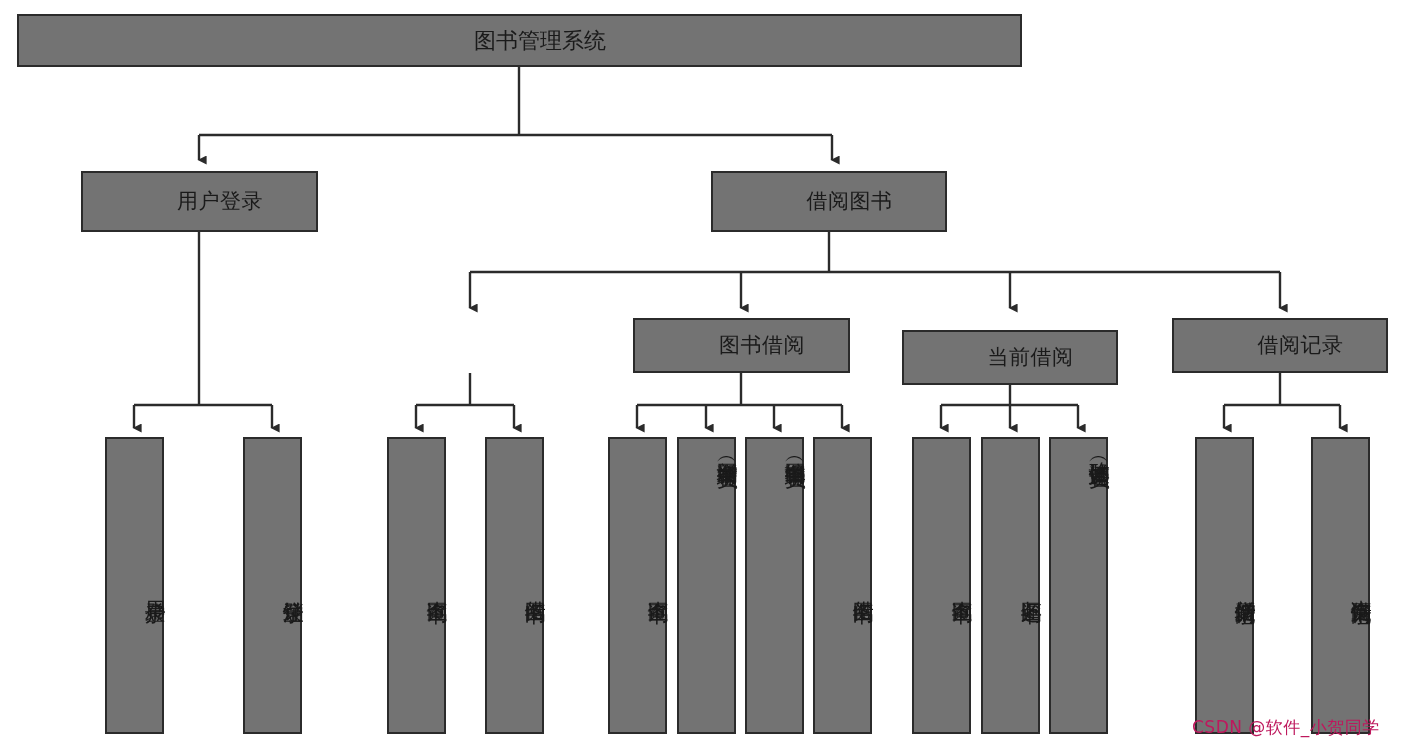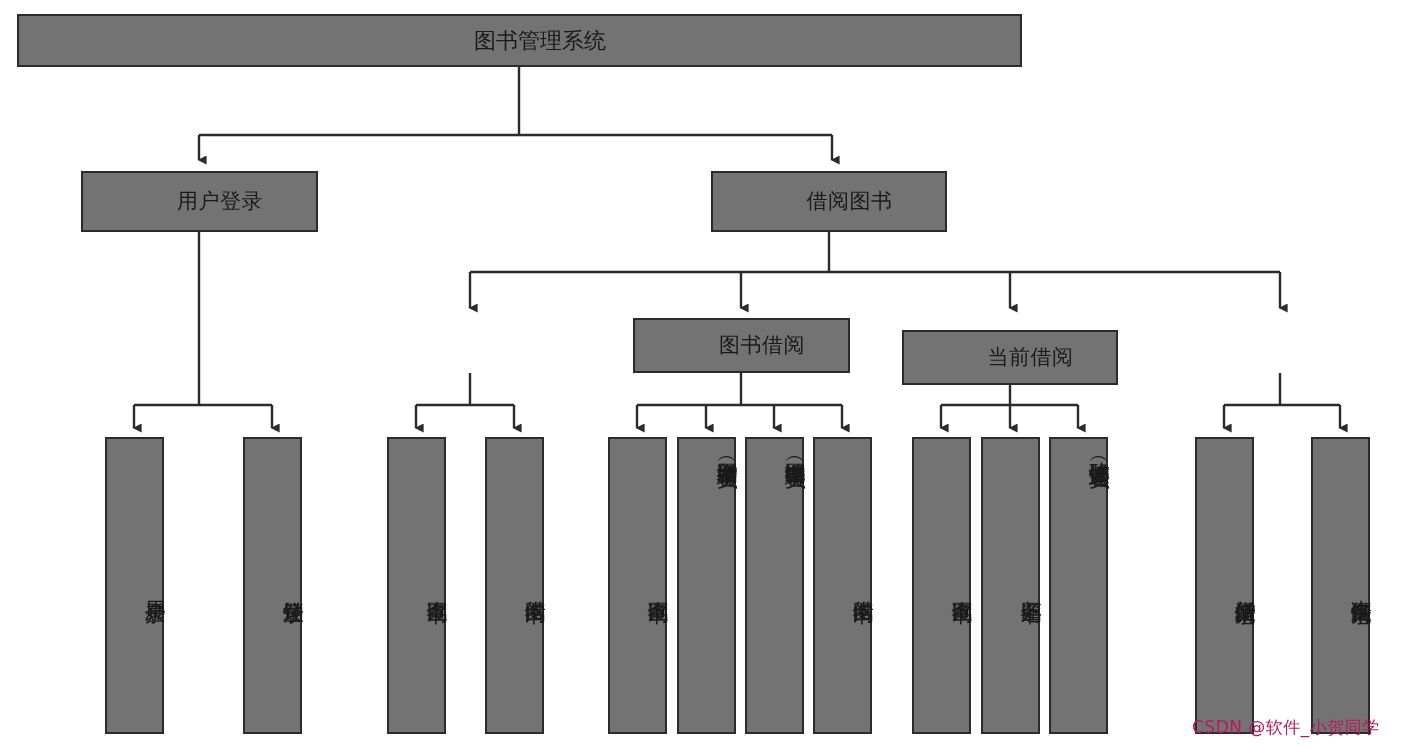--- a/index.html
+++ b/index.html
@@ -139,20 +139,21 @@
 
   <div class="node h" style="left:81px; top:171px; width:237px; height:61px;">用户登录</div>
 
   <div class="node h" style="left:711px; top:171px; width:236px; height:61px;">借阅图书</div>
 
 
   <div class="node h" style="left:633px; top:318px; width:217px; height:55px;text-align:right;">图书借阅</div>
 
   <div class="node h" style="left:902px; top:318px; width:216px; height:55px;margin-top:12px;">当前借阅</div>
 
+  <div class="node h" style="left:1172px; top:318px; width:216px; height:55px;">借阅记录</div>
 
   <div class="node v" style="left:105px; top:437px; width:59px; height:297px; padding-top:0;">
     <div class="vwrap">
       <span class="vtext">用户登录</span>
     </div>
   </div>
 
   <div class="node v" style="left:243px; top:437px; width:59px; height:297px; padding-top:0;">
     <div class="vwrap">
       <span class="vtext">注销登录</span>

